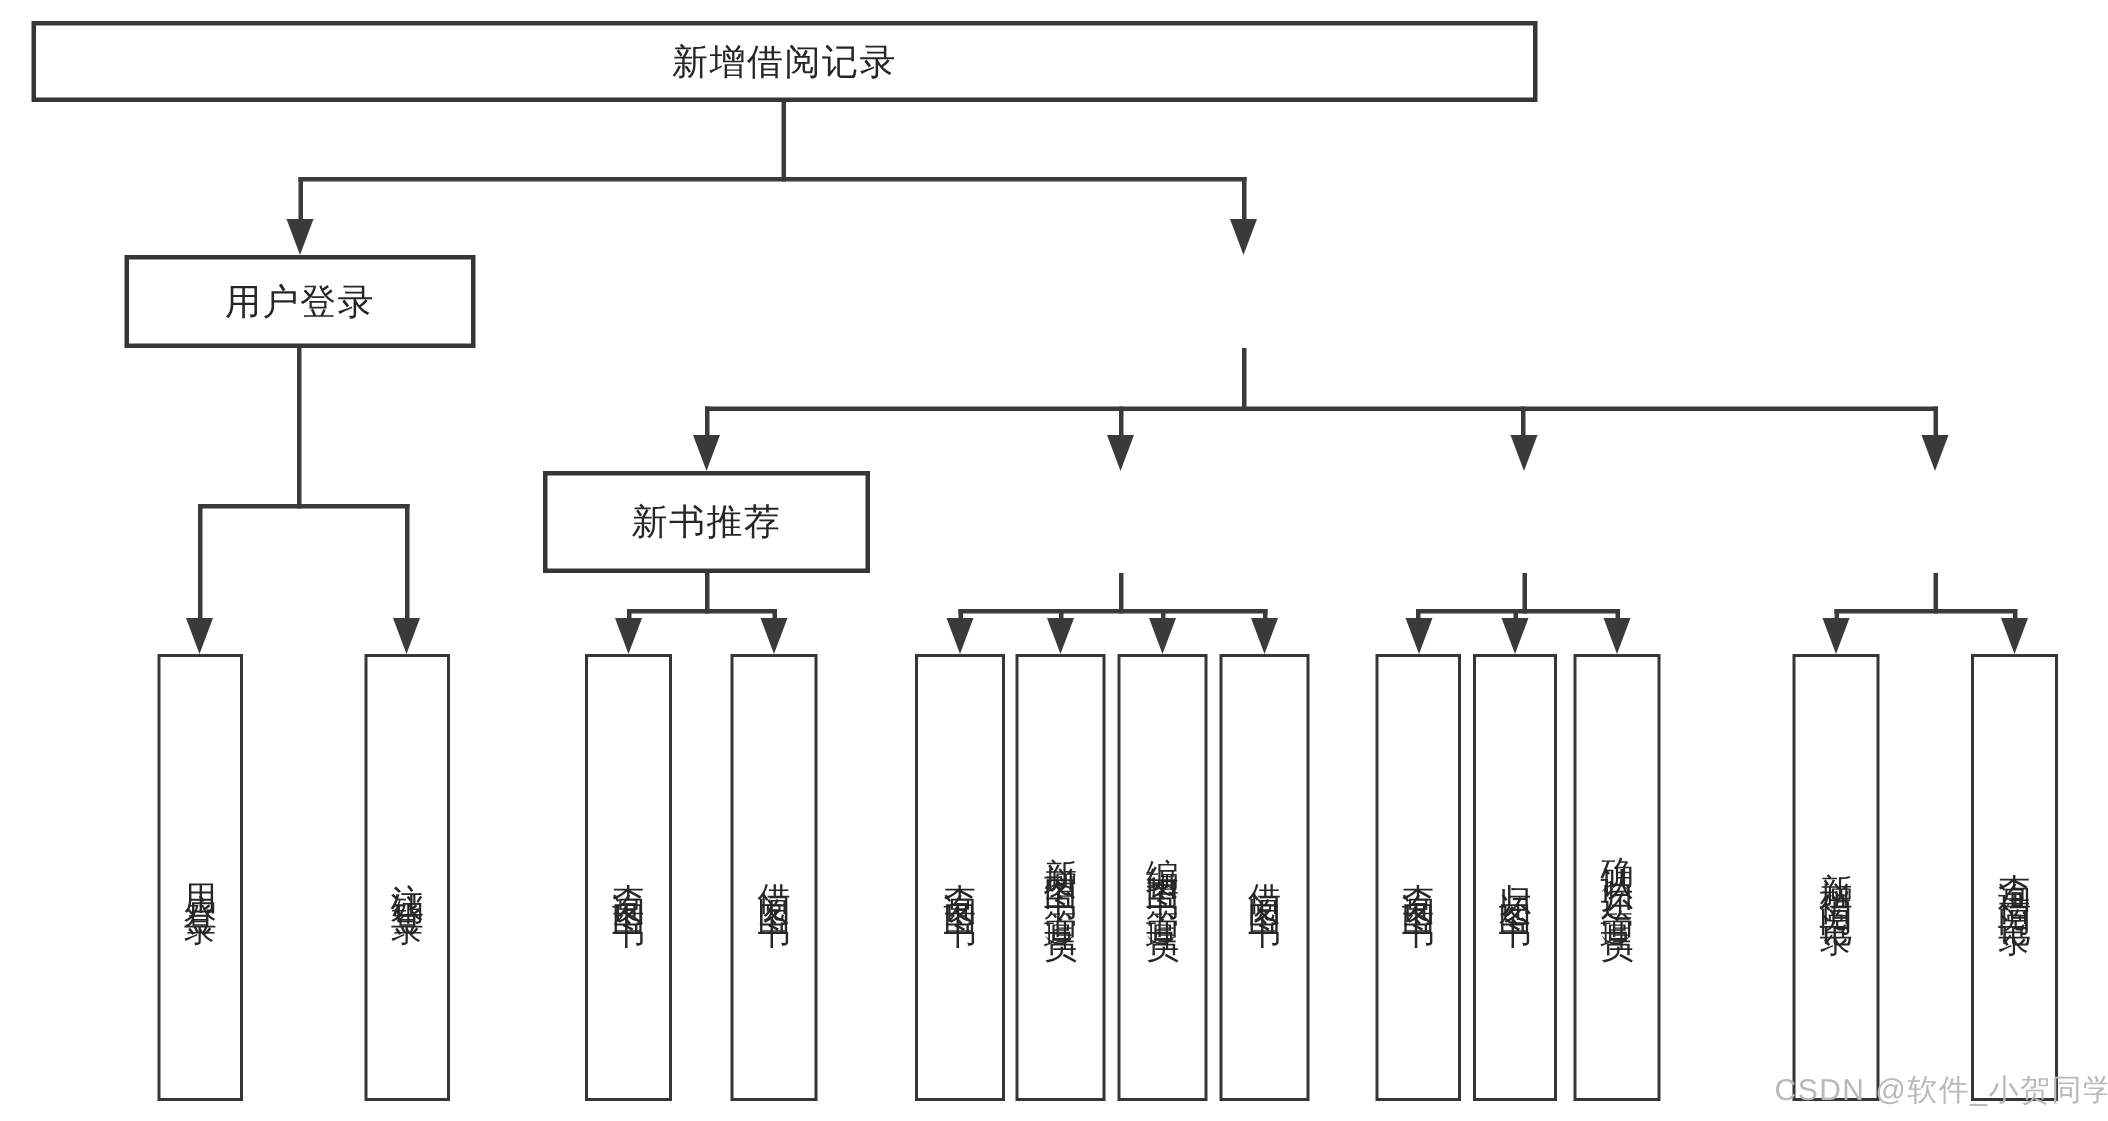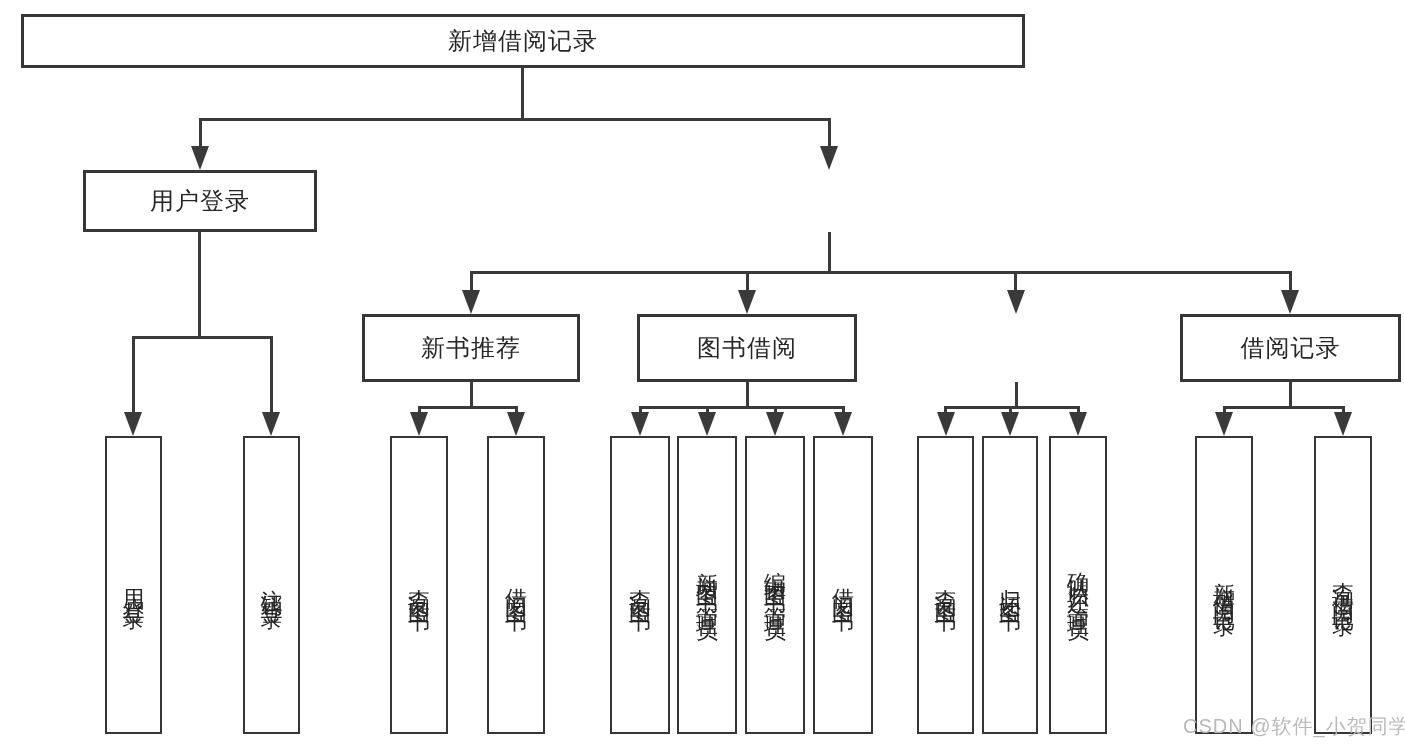--- a/index.html
+++ b/index.html
@@ -79,26 +79,20 @@
   <div class="hbox" style="left:21px; top:14px; width:1004px; height:54px;">
     <span>新增借阅记录</span>
   </div>
 
   <div class="hbox" style="left:83px; top:170px; width:234px; height:62px;">
     <span>用户登录</span>
   </div>
 
   <div class="hbox" style="left:362px; top:314px; width:218px; height:68px;">
     <span>新书推荐</span>
-  </div>
-  <div class="hbox" style="left:637px; top:314px; width:220px; height:68px;">
-    <span>图书借阅</span>
-  </div>
-  <div class="hbox" style="left:1180px; top:314px; width:221px; height:68px;">
-    <span>借阅记录</span>
   </div>
 
   <div class="vbox" style="left:105px; width:57px;">
     <span class="vtext">用户登录</span>
   </div>
   <div class="vbox" style="left:243px; width:57px;">
     <span class="vtext">注销登录</span>
   </div>
 
   <div class="vbox" style="left:390px; width:58px;">

